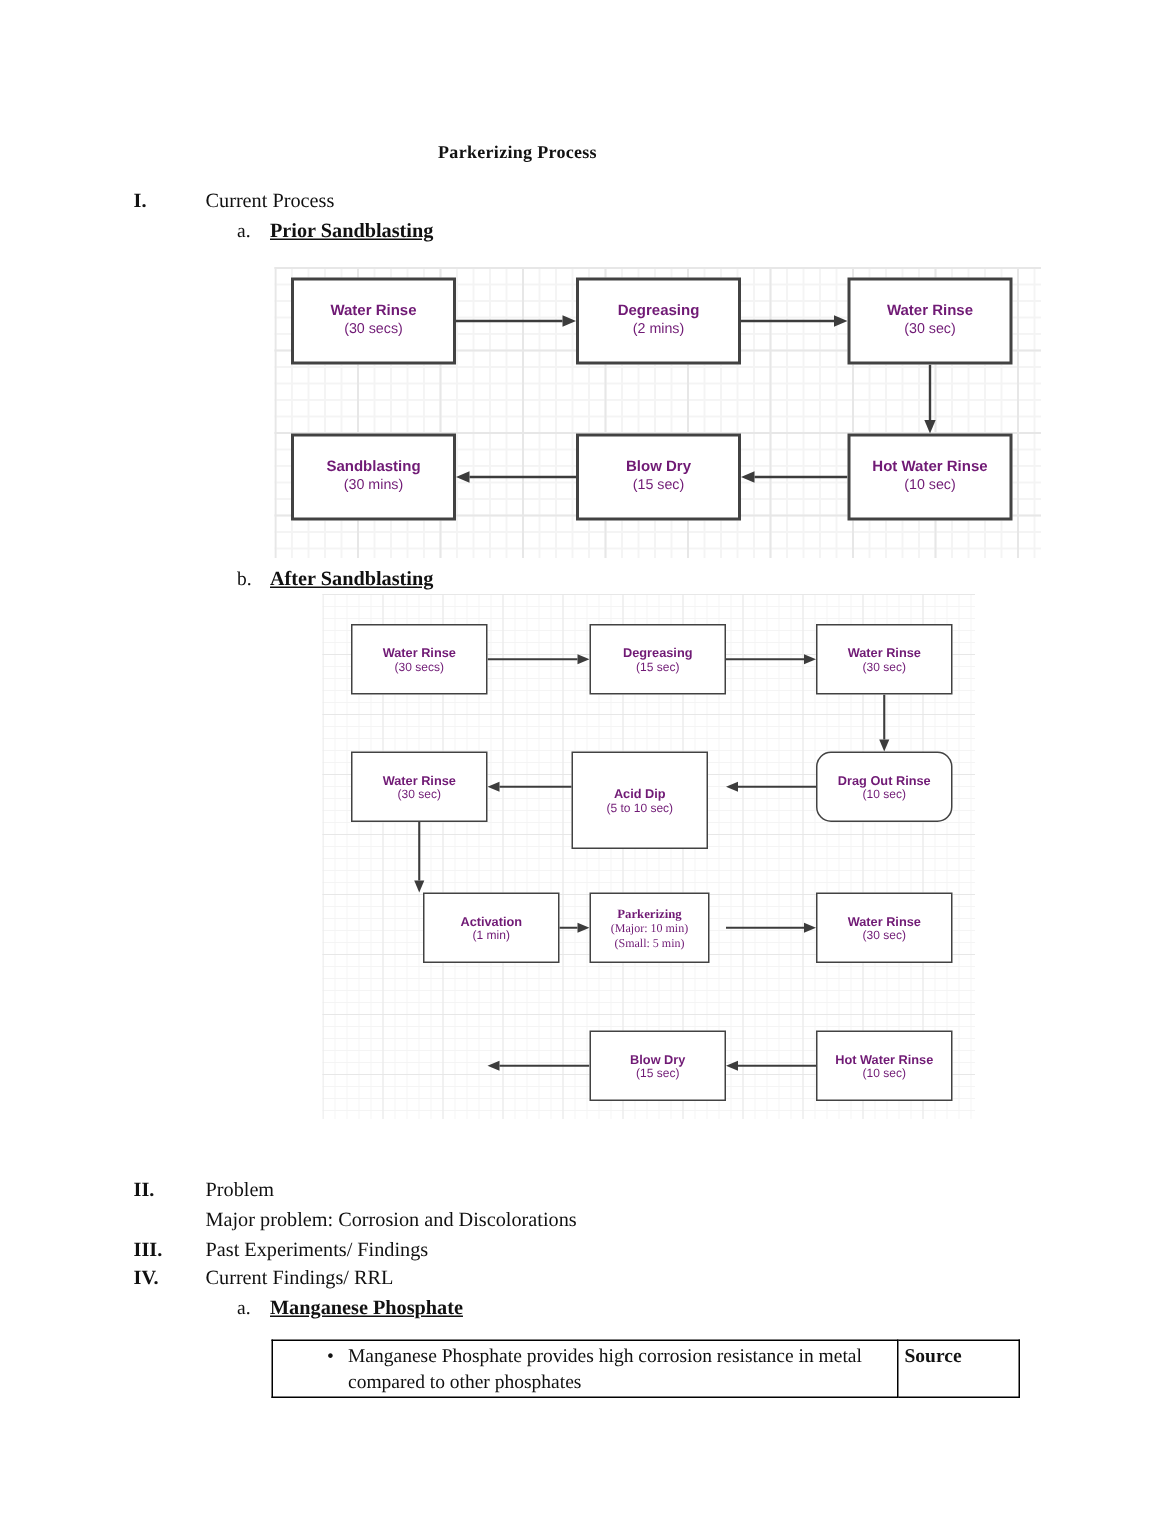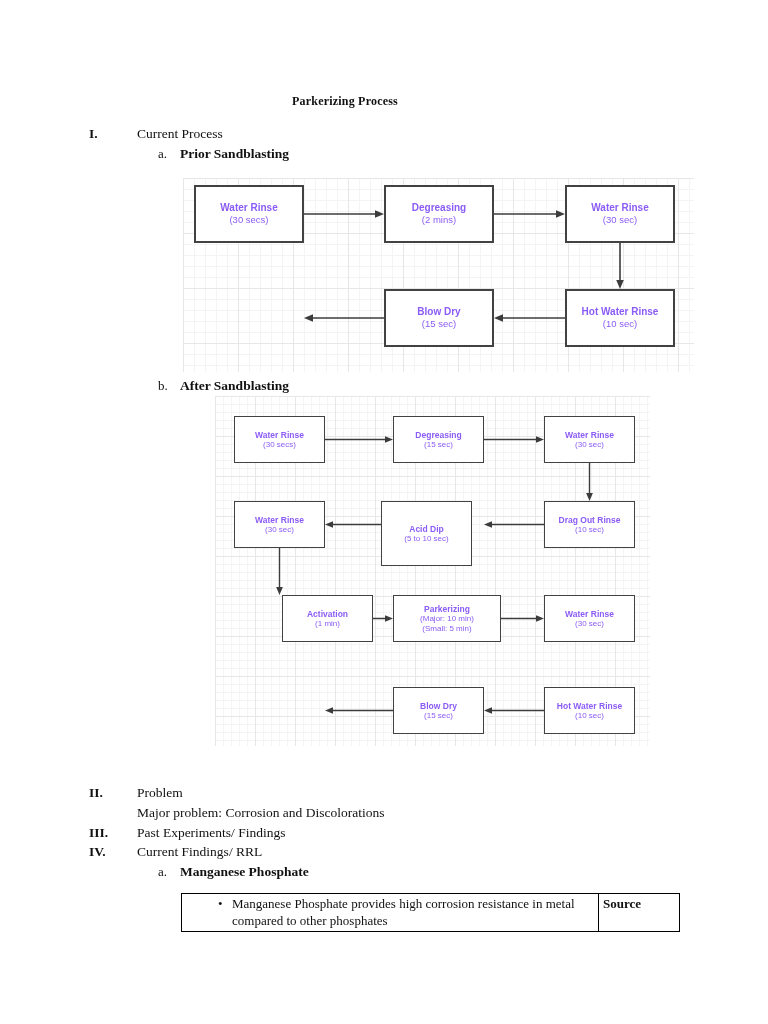--- a/index.html
+++ b/index.html
@@ -11,21 +11,21 @@
   .abs{position:absolute;}
   
   .doc-title{
     left:0;top:94px;width:690px;text-align:center;
     font-size:12px;font-weight:bold;letter-spacing:.2px;
   }
   .line{left:0;top:0;width:768px;height:20px;font-size:13.5px;}
   .numeral{position:absolute;left:89px;font-weight:bold;}
   .h-label{position:absolute;left:137px;font-weight:normal;}
   .letter{position:absolute;left:158px;font-weight:normal;font-size:13px;}
-  .s-label{position:absolute;left:180px;font-weight:bold;}
+  .s-label{position:absolute;left:180px;font-weight:bold;text-decoration:underline;}
   .body-text{position:absolute;left:137px;font-weight:normal;}
   
   .chart{position:absolute;background-color:#ffffff;}
   .chart1{
     left:183px;top:178px;width:511px;height:194px;
     background-image:
       linear-gradient(to right,#e7e7e7 1px,transparent 1px),
       linear-gradient(to bottom,#e7e7e7 1px,transparent 1px),
       linear-gradient(to right,#f4f4f4 1px,transparent 1px),
       linear-gradient(to bottom,#f4f4f4 1px,transparent 1px);
@@ -36,21 +36,21 @@
     background-image:
       linear-gradient(to right,#e7e7e7 1px,transparent 1px),
       linear-gradient(to bottom,#e7e7e7 1px,transparent 1px),
       linear-gradient(to right,#f4f4f4 1px,transparent 1px),
       linear-gradient(to bottom,#f4f4f4 1px,transparent 1px);
     background-size:40px 40px,40px 40px,8px 8px,8px 8px;
   }
   .flow-node{
     position:absolute;background:#ffffff;border:2px solid #424242;
     display:flex;flex-direction:column;justify-content:center;align-items:center;
-    text-align:left;font-family:"Liberation Sans",sans-serif;color:#8b5cf6;
+    text-align:left;font-family:"Liberation Sans",sans-serif;color:#701a75;
     box-sizing:border-box;z-index:2;line-height:1.25;
   }
   .chart2 .flow-node{border-width:1.5px;line-height:1.2;}
   .chart1 .fn-title{font-size:10px;font-weight:bold;}
   .chart1 .fn-sub{font-size:9.5px;}
   .chart2 .fn-title{font-size:8.5px;font-weight:bold;}
   .chart2 .fn-sub{font-size:8px;}
   .edge-layer{position:absolute;left:0;top:0;z-index:1;pointer-events:none;}
   
   .findings-table{
@@ -86,20 +86,24 @@
       <div class="fn-title">Water Rinse</div>
       <div class="fn-sub">(30 secs)</div>
     </div>
     <div class="flow-node" style="left: 201px; top: 7px; width: 110px; height: 58px;">
       <div class="fn-title">Degreasing</div>
       <div class="fn-sub">(2 mins)</div>
     </div>
     <div class="flow-node" style="left: 382px; top: 7px; width: 110px; height: 58px;">
       <div class="fn-title">Water Rinse</div>
       <div class="fn-sub">(30 sec)</div>
+    </div>
+    <div class="flow-node" style="left: 11px; top: 111px; width: 110px; height: 58px;">
+      <div class="fn-title">Sandblasting</div>
+      <div class="fn-sub">(30 mins)</div>
     </div>
     <div class="flow-node" style="left: 201px; top: 111px; width: 110px; height: 58px;">
       <div class="fn-title">Blow Dry</div>
       <div class="fn-sub">(15 sec)</div>
     </div>
     <div class="flow-node" style="left: 382px; top: 111px; width: 110px; height: 58px;">
       <div class="fn-title">Hot Water Rinse</div>
       <div class="fn-sub">(10 sec)</div>
     </div>
     <svg width="511" height="194" class="edge-layer">
@@ -135,29 +139,29 @@
       <div class="fn-sub">(30 sec)</div>
     </div>
     <div class="flow-node" style="left: 19px; top: 105px; width: 91px; height: 47px;">
       <div class="fn-title">Water Rinse</div>
       <div class="fn-sub">(30 sec)</div>
     </div>
     <div class="flow-node" style="left: 166px; top: 105px; width: 91px; height: 65px;">
       <div class="fn-title">Acid Dip</div>
       <div class="fn-sub">(5 to 10 sec)</div>
     </div>
-    <div class="flow-node" style="left: 329px; top: 105px; width: 91px; height: 47px;">
+    <div class="flow-node" style="left: 329px; top: 105px; width: 91px; height: 47px; border-radius: 10px;">
       <div class="fn-title">Drag Out Rinse</div>
       <div class="fn-sub">(10 sec)</div>
     </div>
     <div class="flow-node" style="left: 19px; top: 199px; width: 91px; height: 47px; margin-left: 48px;">
       <div class="fn-title">Activation</div>
       <div class="fn-sub">(1 min)</div>
     </div>
-    <div class="flow-node" style="left: 178px; top: 199px; width: 108px; height: 47px;">
+    <div class="flow-node" style="left: 178px; top: 199px; width: 80px; height: 47px; font-family: Liberation Serif, serif;">
       <div class="fn-title">Parkerizing</div>
       <div class="fn-sub">(Major: 10 min)</div>
       <div class="fn-sub">(Small: 5 min)</div>
     </div>
     <div class="flow-node" style="left: 329px; top: 199px; width: 91px; height: 47px;">
       <div class="fn-title">Water Rinse</div>
       <div class="fn-sub">(30 sec)</div>
     </div>
     <div class="flow-node" style="left: 178px; top: 291px; width: 91px; height: 47px;">
       <div class="fn-title">Blow Dry</div>

